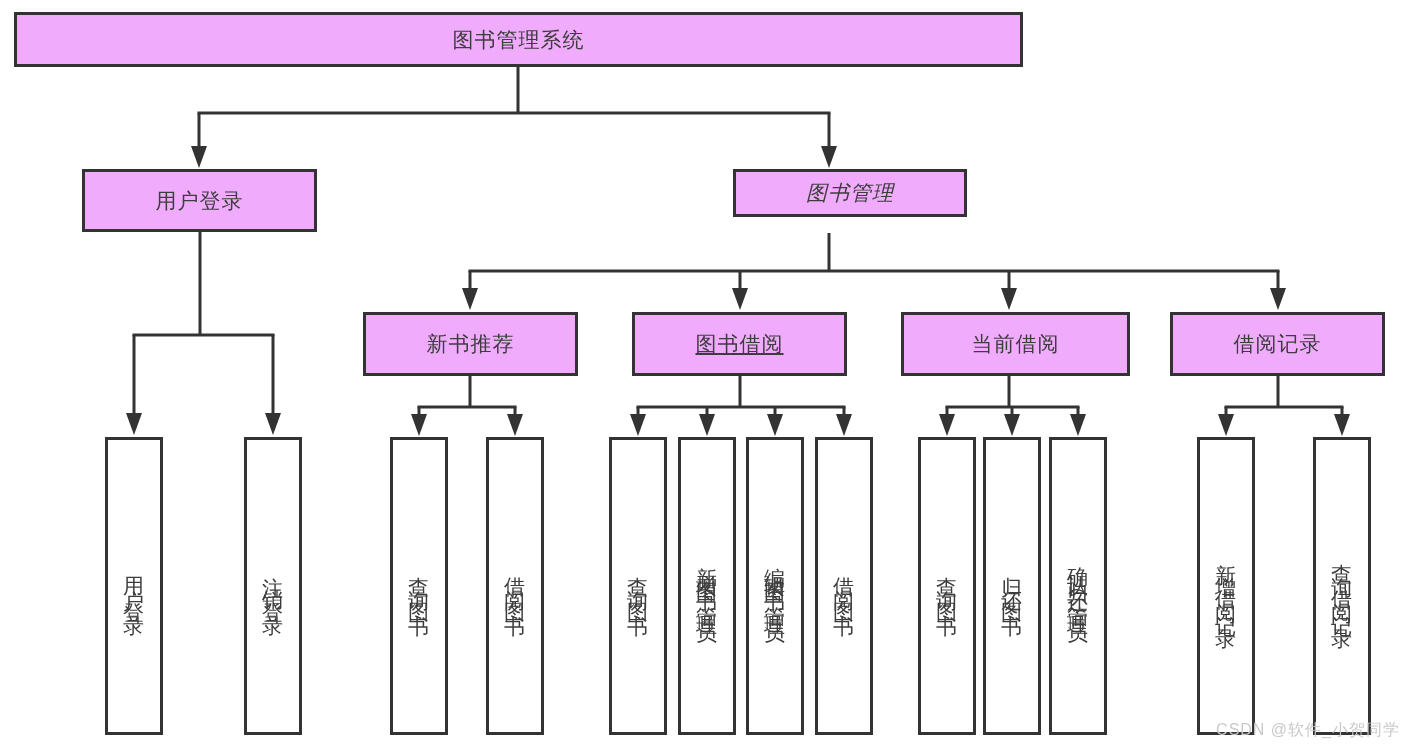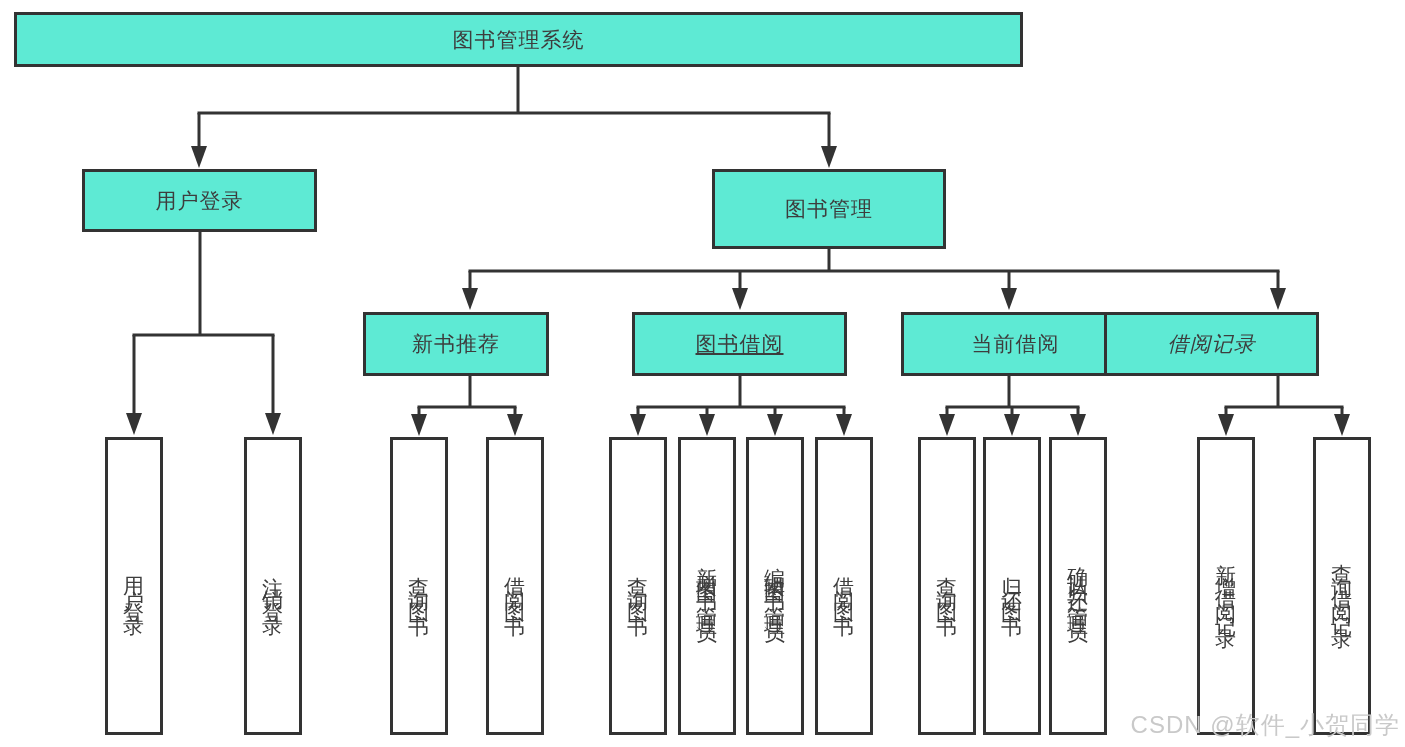--- a/index.html
+++ b/index.html
@@ -19,21 +19,21 @@
     position: absolute;
     left: 0;
     top: 0;
     width: 1405px;
     height: 747px;
     pointer-events: none;
   }
   .node {
     position: absolute;
     box-sizing: border-box;
-    background: #5eead4;
+    background: #f0abfc;
     border: 3px solid #333333;
     display: flex;
     align-items: center;
     justify-content: center;
     color: #3d3d3d;
     font-size: 21px;
     letter-spacing: 1px;
     white-space: nowrap;
   }
   .leaf {
@@ -55,21 +55,21 @@
     text-orientation: mixed;
     line-height: 1;
   }
   .ls-wide  { letter-spacing: 13px; }
   .ls-tight { letter-spacing: 8px; }
   .watermark {
     position: absolute;
     right: 5px;
     bottom: 6px;
     color: #c9c9c9;
-    font-size: 24px;
+    font-size: 16px;
     letter-spacing: 1px;
     z-index: 10;
     white-space: nowrap;
   }
 </style>
 </head>
 <body>
 
 <div class="canvas">
 
@@ -143,34 +143,34 @@
     </g>
   </svg>
 
   <div class="node" style="left:14px; top:12px; width:1009px; height:55px;">
     <span>图书管理系统</span>
   </div>
 
   <div class="node" style="left:82px; top:169px; width:235px; height:63px;">
     <span>用户登录</span>
   </div>
-  <div class="node" style="left:712px; top:169px; width:234px; height:80px;">
+  <div class="node" style="left:733px; top:169px; width:234px; height:48px;font-style:italic;">
     <span>图书管理</span>
   </div>
 
-  <div class="node" style="left:363px; top:312px; width:186px; height:64px;">
+  <div class="node" style="left:363px; top:312px; width:215px; height:64px;">
     <span>新书推荐</span>
   </div>
   <div class="node" style="left:632px; top:312px; width:215px; height:64px;text-decoration:underline;">
     <span>图书借阅</span>
   </div>
   <div class="node" style="left:901px; top:312px; width:229px; height:64px;">
     <span>当前借阅</span>
   </div>
-  <div class="node" style="left:1104px; top:312px; width:215px; height:64px;font-style:italic;">
+  <div class="node" style="left:1170px; top:312px; width:215px; height:64px;">
     <span>借阅记录</span>
   </div>
 
   <div class="leaf" style="left:105px;">
     <span class="vtext ls-wide">用户登录</span>
   </div>
   <div class="leaf" style="left:244px;">
     <span class="vtext ls-wide">注销登录</span>
   </div>
 

